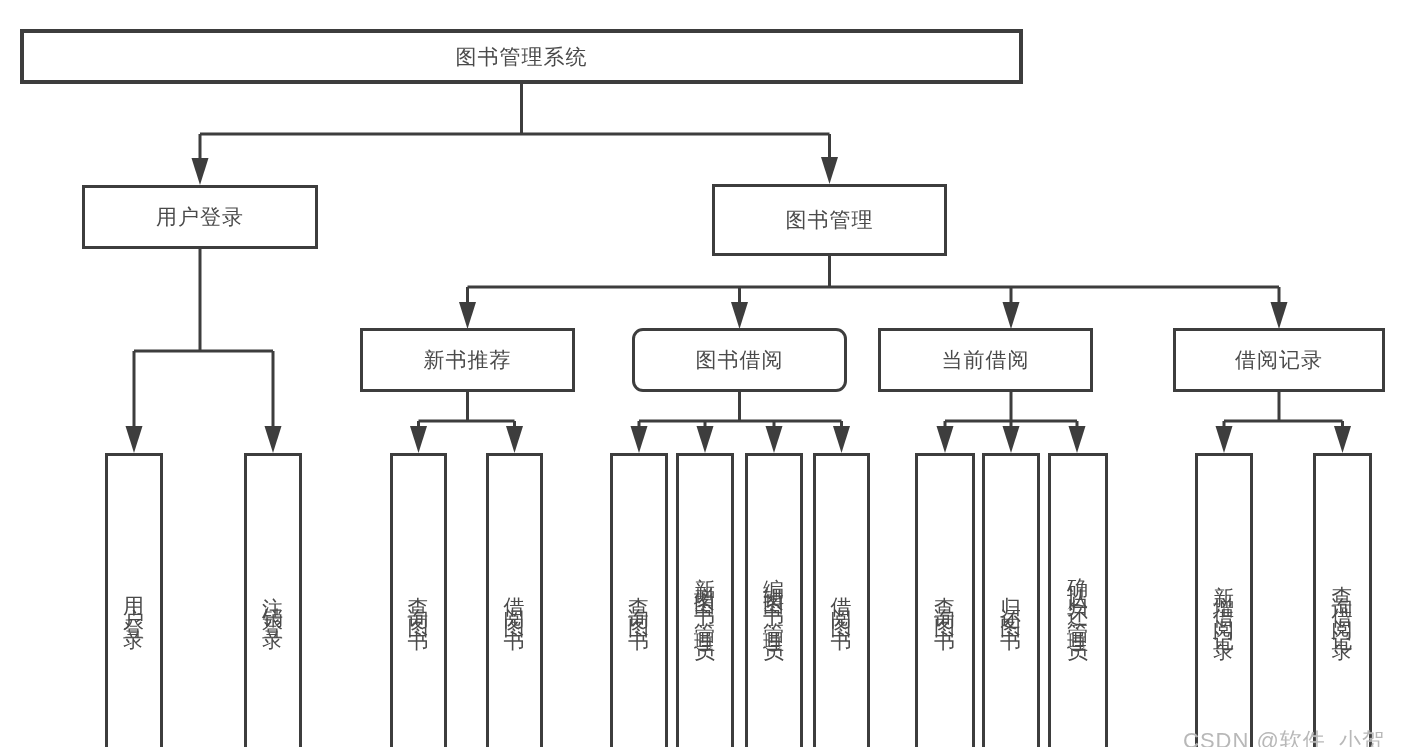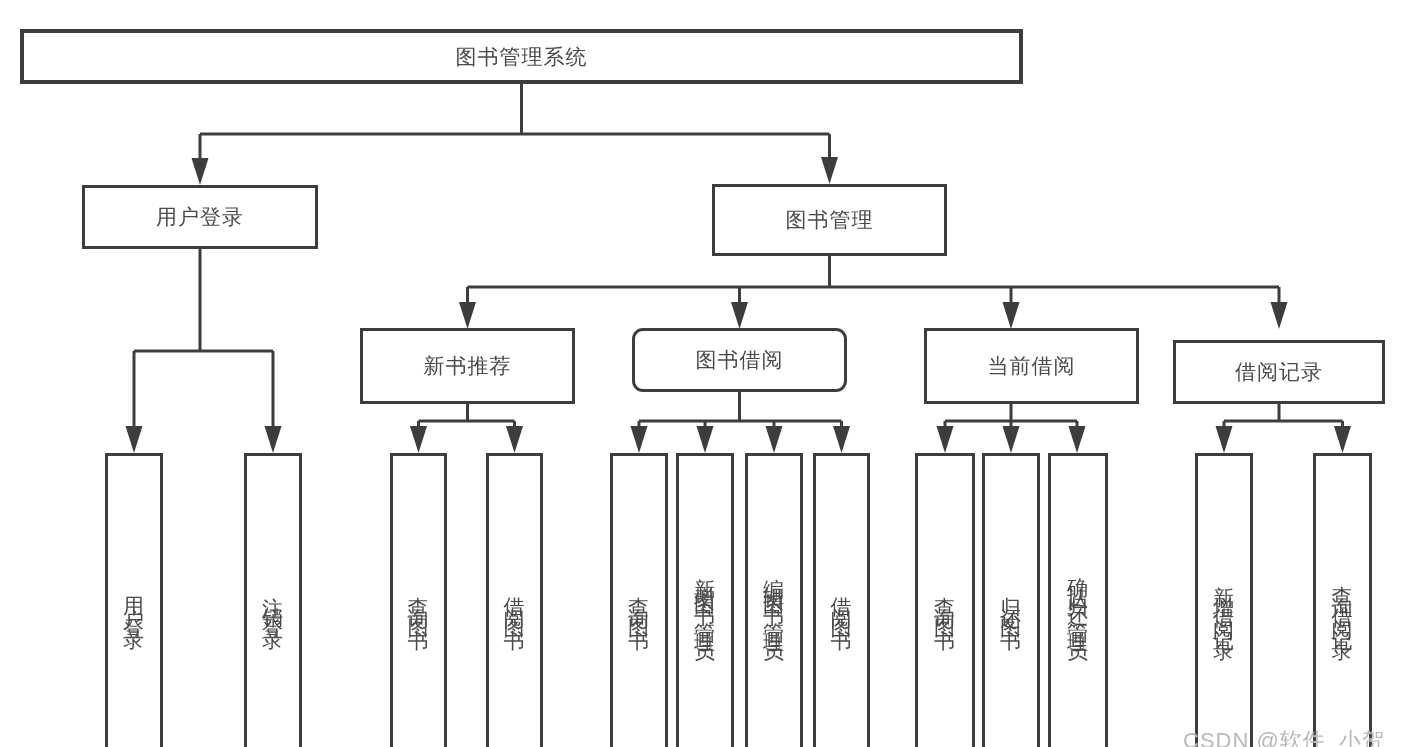--- a/index.html
+++ b/index.html
@@ -109,30 +109,30 @@
   <div id="nodes">
       <div class="node root" style="left: 20px; top: 13px; width: 1003px; height: 55px;">
         <span>图书管理系统</span>
       </div>
       <div class="node branch" style="left: 82px; top: 169px; width: 236px; height: 64px;">
         <span>用户登录</span>
       </div>
       <div class="node branch" style="left: 712px; top: 168px; width: 235px; height: 72px;">
         <span>图书管理</span>
       </div>
-      <div class="node branch" style="left: 360px; top: 312px; width: 215px; height: 76px;">
+      <div class="node branch" style="left: 360px; top: 312px; width: 215px; height: 64px;">
         <span>新书推荐</span>
       </div>
       <div class="node branch" style="left: 632px; top: 312px; width: 215px; height: 64px; border-radius: 11px;">
         <span>图书借阅</span>
       </div>
-      <div class="node branch" style="left: 924px; top: 312px; width: 215px; height: 76px;">
+      <div class="node branch" style="left: 878px; top: 312px; width: 215px; height: 64px;">
         <span>当前借阅</span>
       </div>
-      <div class="node branch" style="left: 1173px; top: 324px; width: 212px; height: 64px;">
+      <div class="node branch" style="left: 1173px; top: 312px; width: 212px; height: 64px;">
         <span>借阅记录</span>
       </div>
       <div class="node leaf" style="left: 105px; top: 437px; width: 58px; height: 297px;">
         <span>用户登录</span>
       </div>
       <div class="node leaf" style="left: 244px; top: 437px; width: 58px; height: 297px;">
         <span>注销登录</span>
       </div>
       <div class="node leaf" style="left: 390px; top: 437px; width: 57px; height: 297px;">
         <span>查询图书</span>

